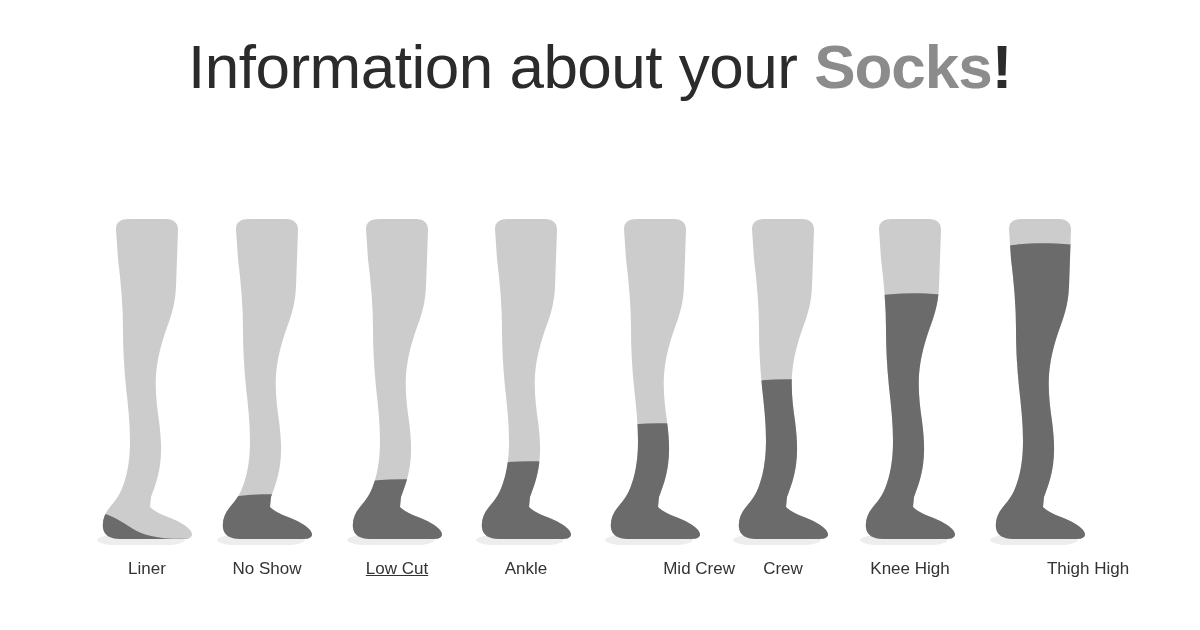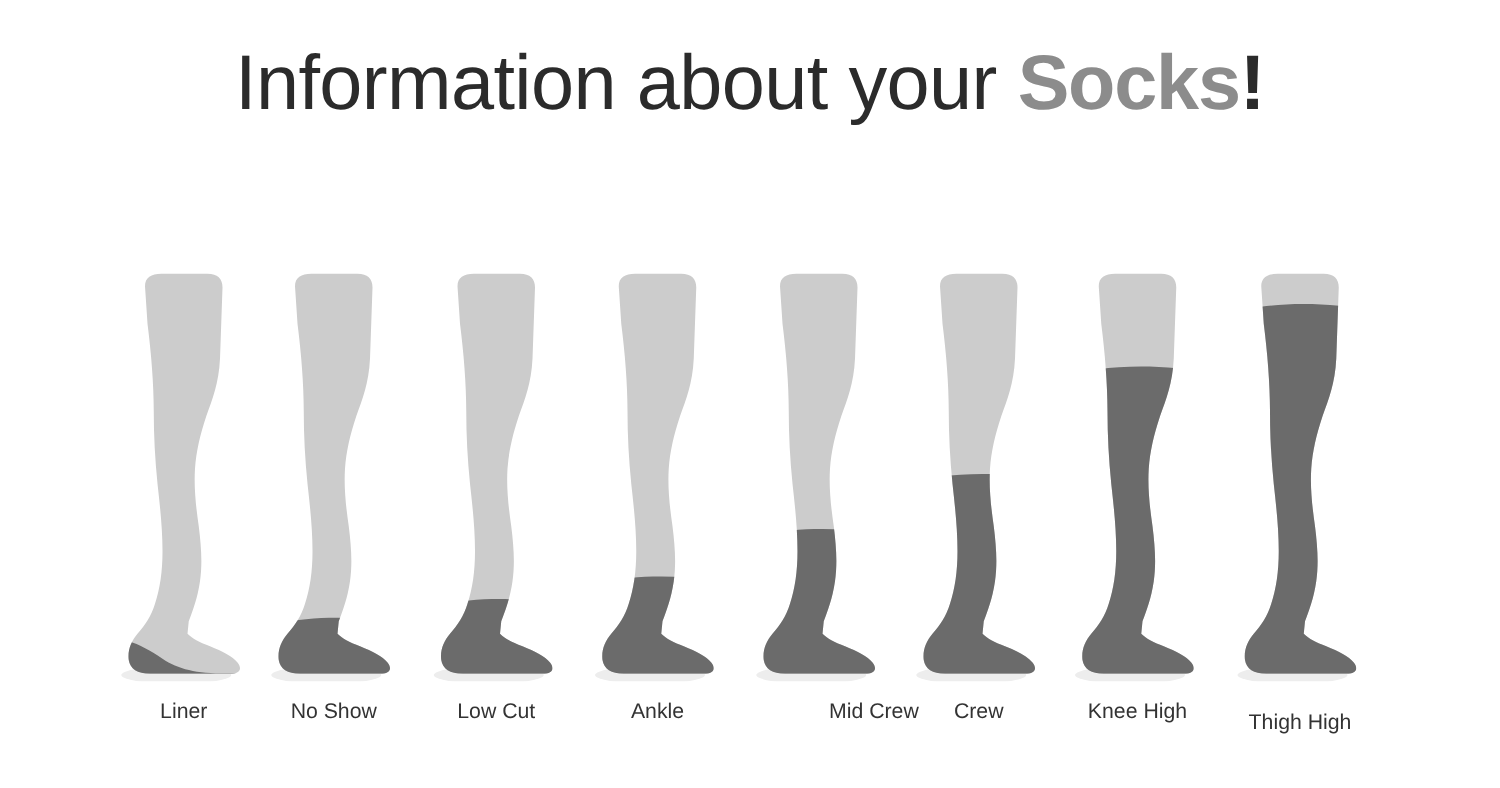--- a/index.html
+++ b/index.html
@@ -204,21 +204,21 @@
           <g clip-path="url(#legclip7)">
             <path d="M -10 42 C 20 26, 80 24, 132 36 L 132 340 L -10 340 Z" fill="#6b6b6b"></path>
           </g>
         </svg>
       </div>
     </div>
 
   <div class="labels-row" id="labels-row">
       <div class="leg-label" style="left: 267px;">No Show</div>
       <div class="leg-label" style="left: 147px;">Liner</div>
-      <div class="leg-label" style="left: 397px;">Low Cut</div>
+      <div class="leg-label" style="left: 397px; text-decoration: underline;">Low Cut</div>
       <div class="leg-label" style="left: 526px;">Ankle</div>
       <div class="leg-label" style="left: 655px; text-align: right;">Mid Crew</div>
       <div class="leg-label" style="left: 910px;">Knee High</div>
       <div class="leg-label" style="left: 783px;">Crew</div>
-      <div class="leg-label" style="left: 1040px; margin-top: 9px;">Thigh High</div>
+      <div class="leg-label" style="left: 1088px;">Thigh High</div>
     </div>
 
 </div>
 
 </body></html>

